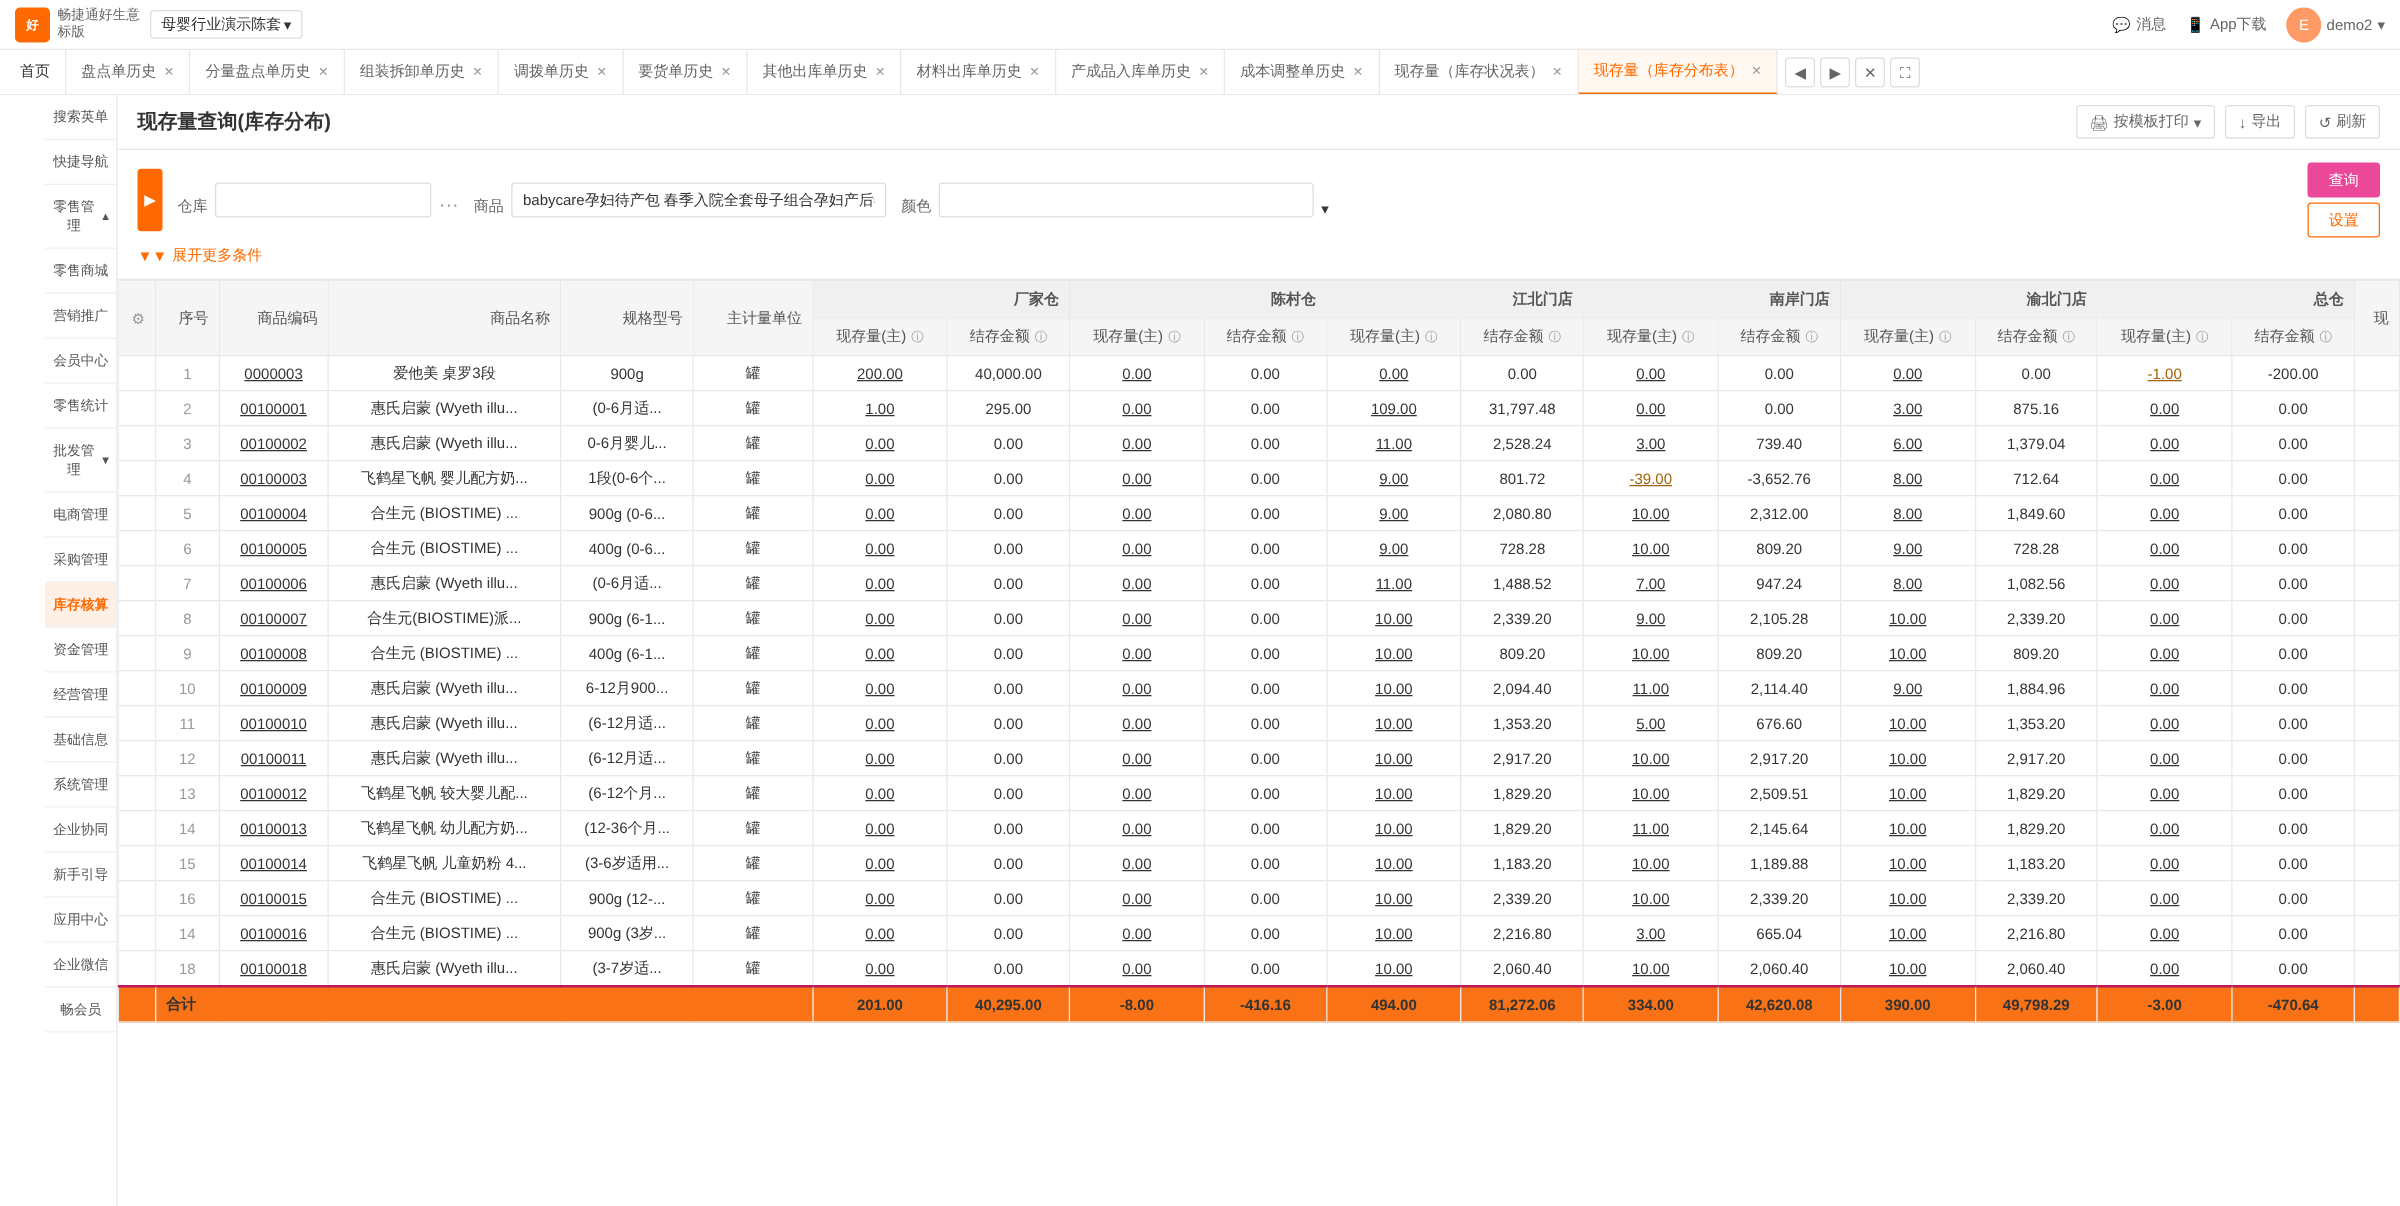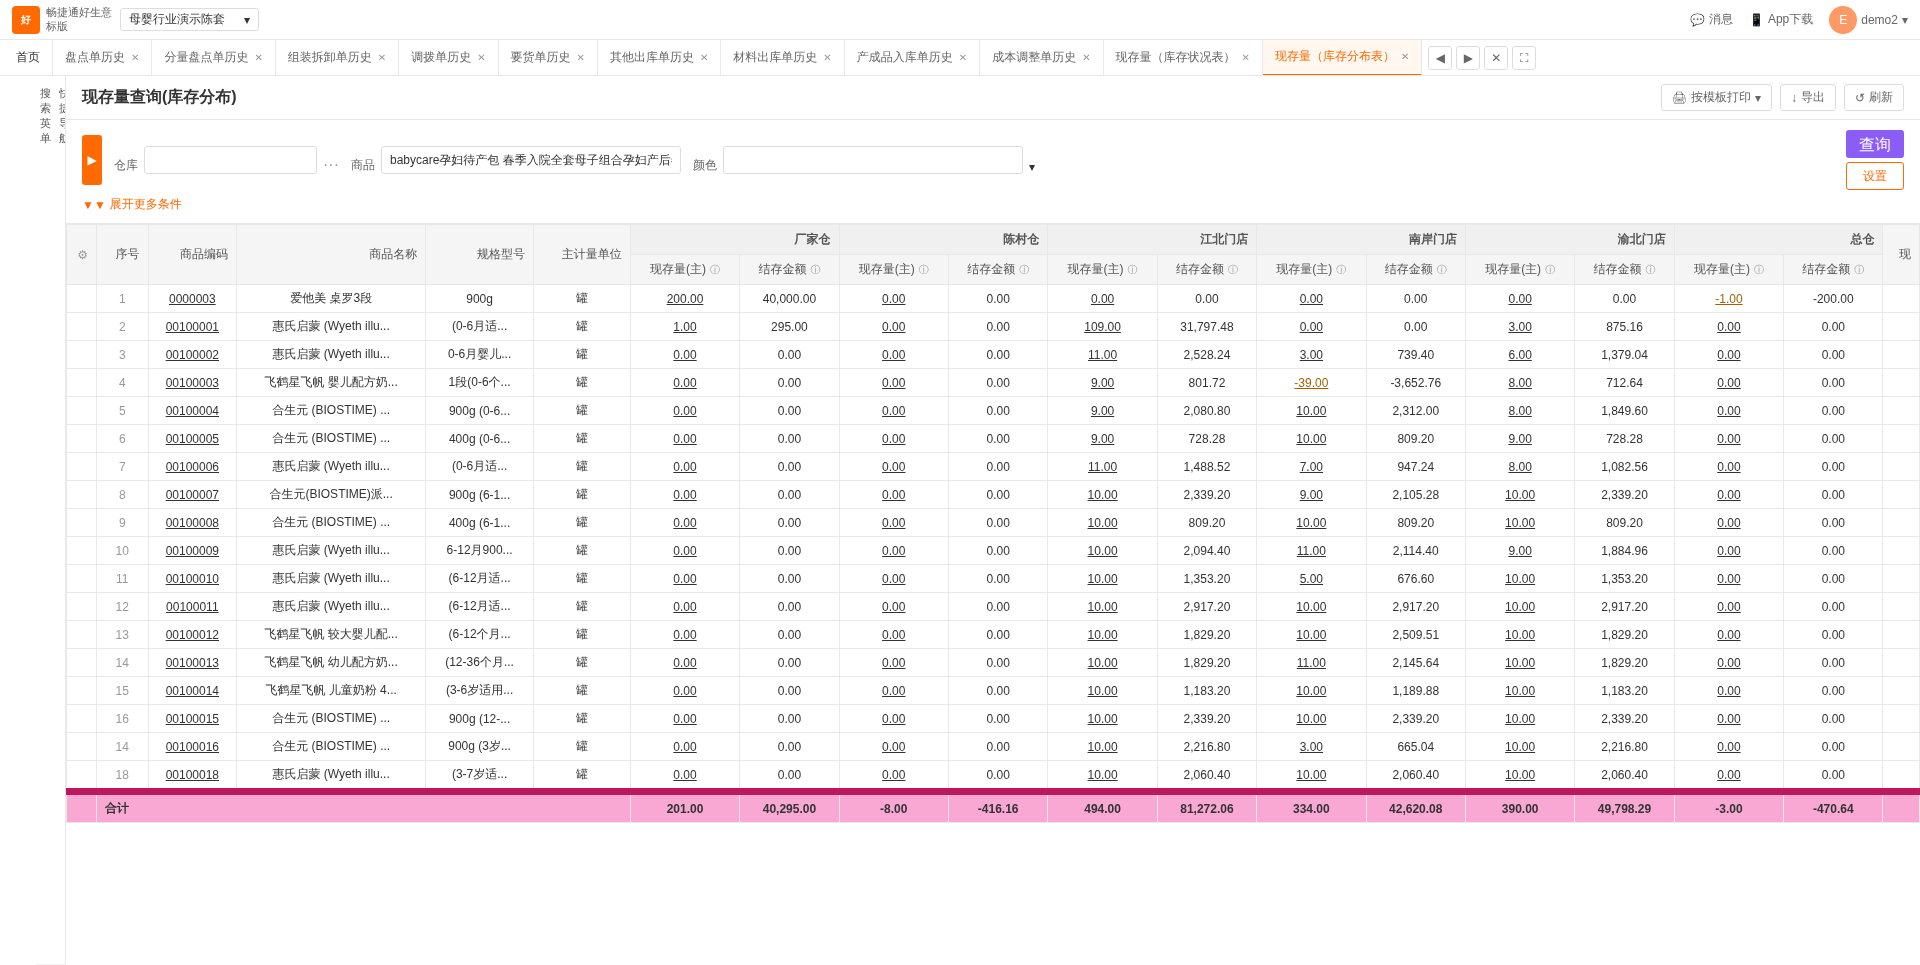--- a/index.html
+++ b/index.html
@@ -4,39 +4,39 @@
   <style>
     * { box-sizing: border-box; margin: 0; padding: 0; }
     body { font-family: 'Microsoft YaHei', Arial, sans-serif; font-size: 12px; background: #f0f2f5; color: #333; overflow: hidden; }
 
     
     .top-bar { height: 40px; background: #fff; display: flex; align-items: center; justify-content: space-between; padding: 0 12px; border-bottom: 1px solid #e8e8e8; }
     .top-bar-left { display: flex; align-items: center; gap: 8px; }
     .logo-area { display: flex; align-items: center; gap: 6px; }
     .logo-icon { width: 28px; height: 28px; background: #ff6a00; border-radius: 4px; display: flex; align-items: center; justify-content: center; color: white; font-size: 10px; font-weight: bold; }
     .logo-text { font-size: 11px; color: #666; line-height: 1.2; }
-    .industry-selector { display: flex; align-items: center; gap: 19px; padding: 2px 8px; border: 1px solid #ddd; border-radius: 3px; cursor: pointer; font-size: 12px; color: #333; }
+    .industry-selector { display: flex; align-items: center; gap: 2px; padding: 2px 8px; border: 1px solid #ddd; border-radius: 3px; cursor: pointer; font-size: 12px; color: #333; }
     .top-bar-right { display: flex; align-items: center; gap: 16px; font-size: 12px; color: #666; }
     .top-right-item { display: flex; align-items: center; gap: 4px; cursor: pointer; }
     .avatar { width: 28px; height: 28px; border-radius: 50%; background: #ff9966; display: flex; align-items: center; justify-content: center; color: white; font-size: 12px; }
 
     
     .tab-bar { height: 36px; background: #fff; display: flex; align-items: center; border-bottom: 1px solid #e8e8e8; overflow-x: auto; white-space: nowrap; padding: 0 4px; }
     .tab-bar::-webkit-scrollbar { display: none; }
     .tab-item { display: inline-flex; align-items: center; gap: 4px; padding: 0 12px; height: 36px; cursor: pointer; font-size: 12px; color: #666; border-right: 1px solid #e8e8e8; position: relative; flex-shrink: 0; }
     .tab-close { font-size: 10px; color: #999; margin-left: 2px; }
     .tab-nav { display: flex; align-items: center; padding: 0 4px; }
     .tab-nav-btn { width: 24px; height: 24px; display: flex; align-items: center; justify-content: center; cursor: pointer; color: #666; border: 1px solid #ddd; border-radius: 3px; margin: 0 2px; }
     .home-tab { padding: 0 12px; height: 36px; display: flex; align-items: center; color: #333; font-size: 12px; cursor: pointer; border-right: 1px solid #e8e8e8; }
 
     
     .main-layout { display: flex; height: calc(965px - 40px - 36px); }
 
     
-    .sidebar { width: 66px; background: #fff; border-right: 1px solid #e8e8e8; display: flex; flex-direction: row; overflow-y: auto; padding-left: 36px; }
+    .sidebar { width: 94px; background: #fff; border-right: 1px solid #e8e8e8; display: flex; flex-direction: column; overflow-y: auto; padding-left: 36px; }
     .sidebar-item { padding: 10px 4px; text-align: center; cursor: pointer; font-size: 11px; color: #555; border-bottom: 1px solid #f0f0f0; }
     .sidebar-item.active { color: #ff6a00; background: #fff0e6; font-weight: bold; }
     .sidebar-item.has-sub { display: flex; align-items: center; justify-content: center; gap: 2px; }
     .sidebar-sub-icon { font-size: 9px; }
 
     
     .content { flex: 1; display: flex; flex-direction: column; overflow: hidden; }
     .page-header { background: #fff; padding: 8px 16px; border-bottom: 1px solid #e8e8e8; display: flex; align-items: center; justify-content: space-between; }
     .page-title { font-size: 16px; font-weight: bold; color: #333; }
     .page-actions { display: flex; gap: 8px; align-items: center; }
@@ -44,32 +44,32 @@
 
     
     .filter-area { background: #fff; padding: 10px 16px; border-bottom: 1px solid #e8e8e8; }
     .filter-row { display: flex; align-items: center; gap: 12px; flex-wrap: wrap; }
     .filter-item { display: flex; align-items: flex-end; gap: 6px; }
     .filter-label { color: #666; font-size: 12px; white-space: nowrap; }
     .filter-input { height: 28px; border: 1px solid #ddd; border-radius: 3px; padding: 0 8px; font-size: 12px; color: #333; min-width: 80px; }
     .filter-input-wide { min-width: 300px; }
     .filter-expand { color: #ff6a00; cursor: pointer; font-size: 12px; display: flex; align-items: center; gap: 4px; margin: 6px 0 0 0; }
     .expand-arrow { color: #ff6a00; }
-    .btn-query { background: #8b5cf6; color: white; border: none; padding: 5px 5px; border-radius: 3px; cursor: pointer; font-size: 16px; height: 28px; }
+    .btn-query { background: #ec4899; color: white; border: none; padding: 5px 5px; border-radius: 3px; cursor: pointer; font-size: 12px; height: 28px; }
     .btn-setting { border: 1px solid #ff6a00; color: #ff6a00; background: white; padding: 5px 16px; border-radius: 3px; cursor: pointer; font-size: 12px; height: 28px; }
     .filter-toggle { width: 20px; height: 50px; background: #ff6a00; color: white; display: flex; align-items: center; justify-content: center; border-radius: 3px; cursor: pointer; flex-shrink: 0; }
     .filter-dots { color: #999; font-size: 16px; cursor: pointer; }
 
     
     .table-container { flex: 1; overflow: auto; background: #fff; }
     .data-table { width: 100%; border-collapse: collapse; font-size: 12px; }
     .data-table th { background: #f5f5f5; border: 1px solid #e8e8e8; padding: 6px 8px; text-align: right; color: #555; font-weight: normal; white-space: nowrap; position: sticky; top: 0; z-index: 2; }
     .data-table th.group-header { background: #f0f0f0; font-weight: bold; }
     .data-table td { border: 1px solid #e8e8e8; padding: 5px 8px; text-align: center; white-space: nowrap; color: #333; }
-    .data-table tr.summary-row td { background: #f9a8d4; font-weight: bold; border-top: 7px solid #be185d; margin-left: 12px; }
+    .data-table tr.summary-row td { background: #f97316; font-weight: bold; border-top: 2px solid #be185d; margin-left: 12px; }
     .data-table .row-num { color: #999; text-align: center; }
     .value-link { color: #333; text-decoration: underline; cursor: pointer; }
     .value-negative { color: #a16207; }
     .settings-col { width: 30px; }
     .col-icon { cursor: pointer; color: #999; }
 
     
     .summary-row td { font-weight: bold; }
 
     

